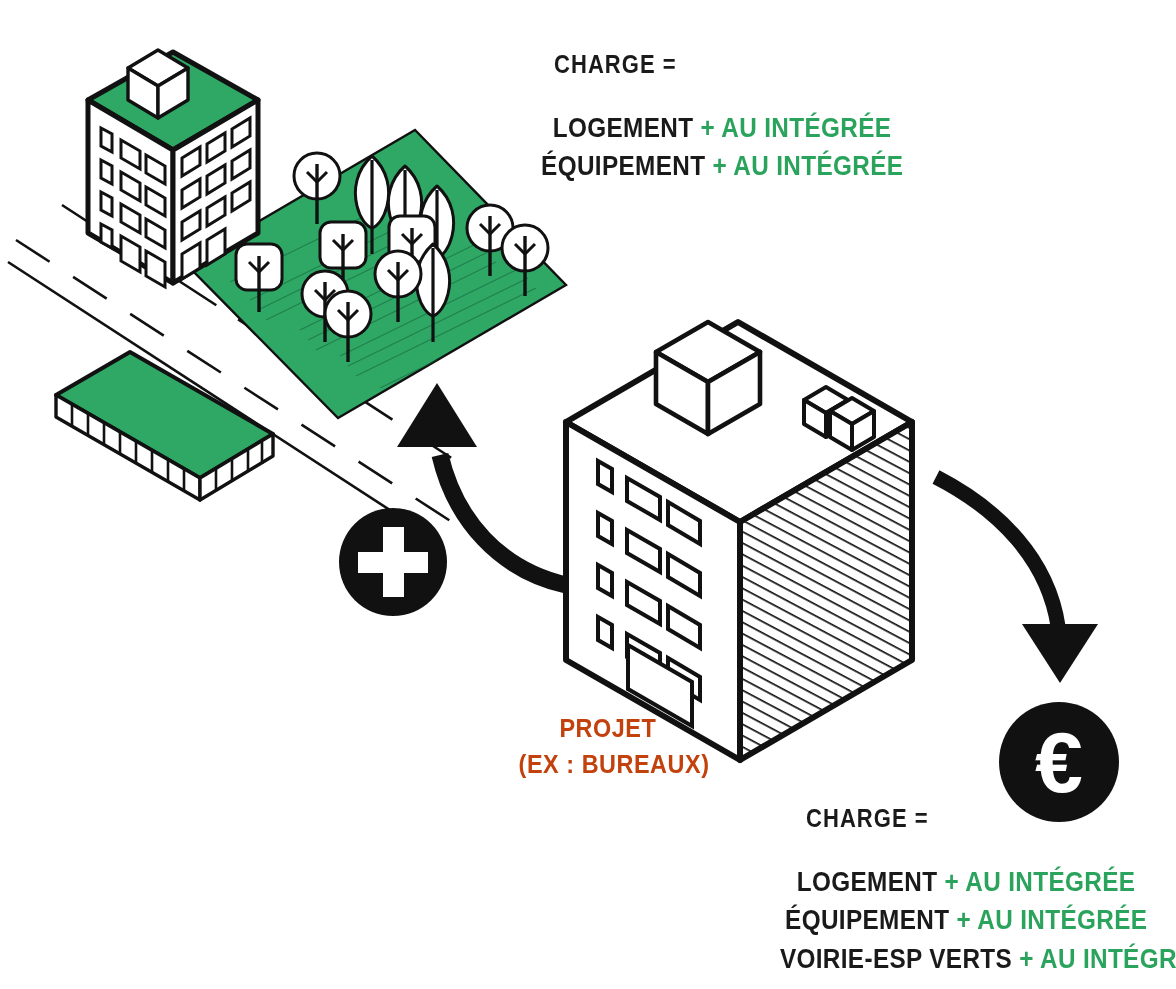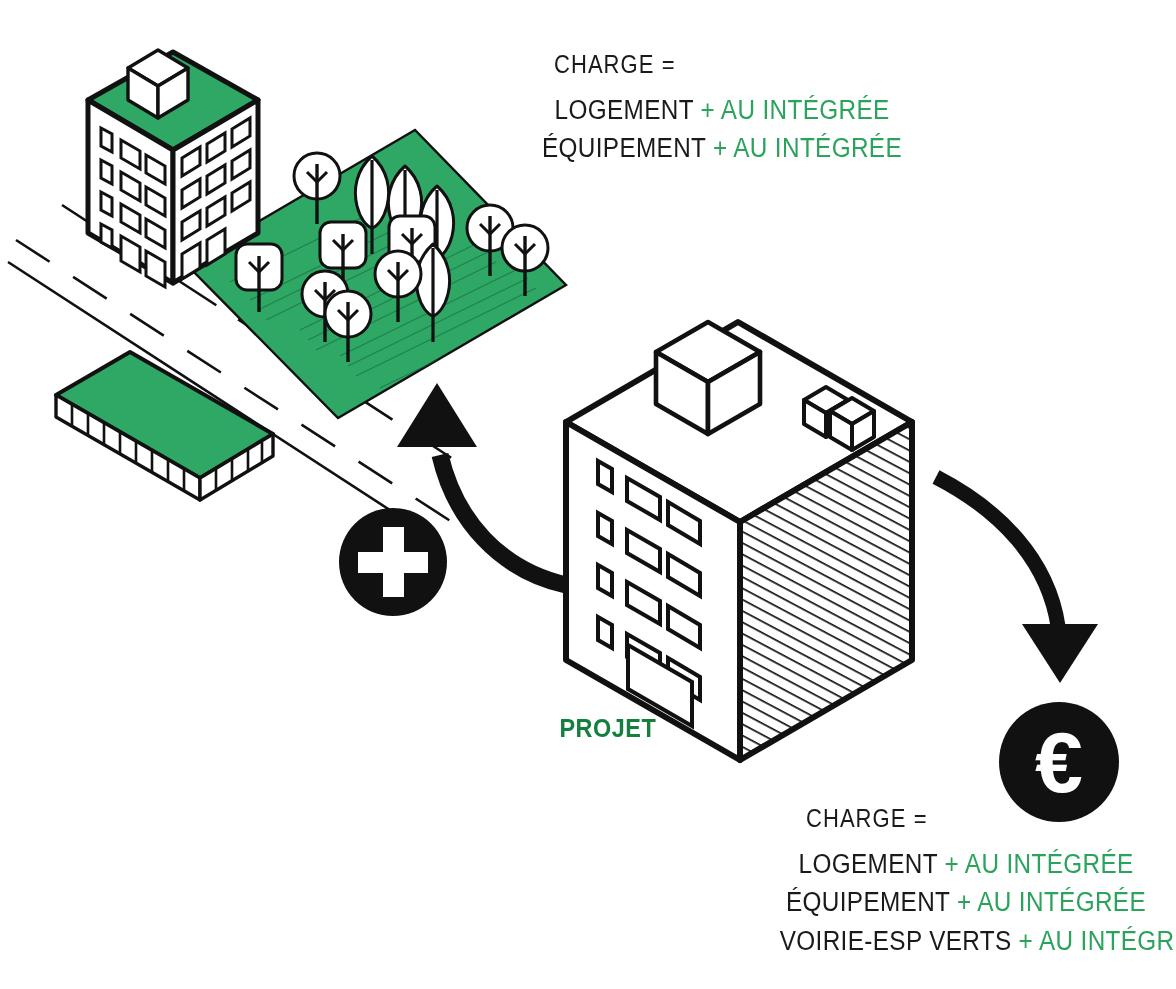--- a/index.html
+++ b/index.html
@@ -23,41 +23,41 @@
     left: 0;
     top: 0;
     width: 1176px;
     height: 989px;
   }
 
   
   .charge-block {
     position: absolute;
     font-family: "Liberation Sans Narrow", "Liberation Sans", sans-serif;
-    font-weight: 400;
+    font-weight: 700;
     color: #1a1a1a;
     letter-spacing: 0.5px;
     white-space: nowrap;
   }
   .charge-block .charge-head {
     font-size: 25px;
     line-height: 1.0;
     letter-spacing: 1.2px;
     transform: scaleX(0.88);
     transform-origin: left center;
     display: inline-block;
   }
   .charge-block .charge-line {
     font-size: 27px;
     line-height: 1.42;
     letter-spacing: 0.4px;
     white-space: nowrap;
   }
   .charge-block .lines {
-    margin-top: 14px;
+    margin-top: 32px;
   }
   .charge-block .lines > div {
     display: block;
   }
   .ln-inner {
     display: inline-block;
     transform: scaleX(0.9);
     transform-origin: center center;
   }
   .grn { color: #2aa35c; }
@@ -85,21 +85,21 @@
   }
 
   #projet-label {
     position: absolute;
     left: 508px;
     top: 711px;
     width: 200px;
     text-align: center;
     font-family: "Liberation Sans Narrow", "Liberation Sans", sans-serif;
     font-weight: 700;
-    color: #15803d;
+    color: #c2410c;
     font-size: 26px;
     line-height: 1.38;
     letter-spacing: 0.6px;
     white-space: nowrap;
   }
   #projet-label .pl-inner { display: inline-block; transform: scaleX(0.9); }
 </style>
 </head>
 <body>
 
@@ -403,15 +403,16 @@
       <div class="charge-line"><span class="ln-inner">
         <span class="blk">VOIRIE-ESP VERTS</span>
         <span class="grn">+</span>
         <span class="grn">AU INTÉGRÉE</span>
       </span></div>
     </div>
   </div>
 
   <div id="projet-label">
     <div><span class="pl-inner">PROJET</span></div>
+    <div><span class="pl-inner">(EX : BUREAUX)</span></div>
   </div>
 
 </div>
 
 </body></html>

